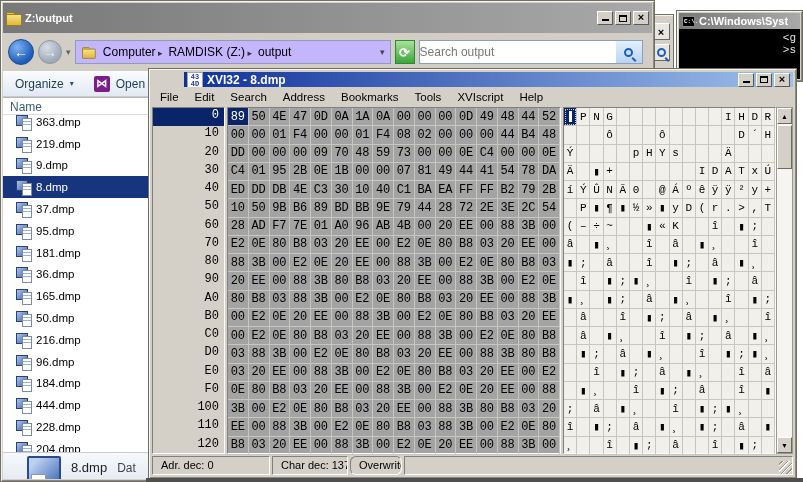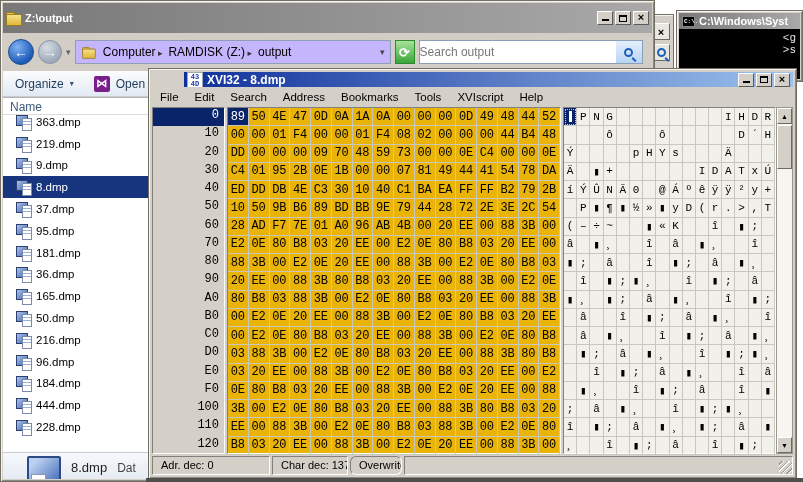--- a/index.html
+++ b/index.html
@@ -107,21 +107,21 @@
               padding-top:1px; flex:none; }
   #xvi32 .titlebar { height:20px; font-size:12px; }
   #menubar { height:20px; display:flex; align-items:center; font-size:11.5px; color:#000; flex:none; }
   .menu-item { padding:0 8px; height:20px; line-height:20px;text-align:right; }
   #hexarea { height:347px; display:flex; flex:none; }
   .sunken { border:1px solid; border-color:#808080 #fdfdfd #fdfdfd #808080; }
   #addr-col { width:73px; background:#d4d0c8; flex:none; }
   .addr-cell { height:18.25px; line-height:18.25px; text-align:right; padding-right:5px;
                font:12px "Liberation Mono", monospace; color:#000; }
   .addr-cell.sel { background:#0a246a; color:#fff; }
-  #hex-grid { flex:1; margin-left:2px; background:#eab308;
+  #hex-grid { flex:1; margin-left:2px; background:#a3a3a3;
               display:grid; grid-template-columns:repeat(16,1fr); grid-auto-rows:18.25px; }
   #char-grid { width:213px; margin-left:2px; flex:none; background:#f2f0ea;
                display:grid; grid-template-columns:repeat(16,1fr); grid-auto-rows:18.25px; }
   .hcell { border-right:1px solid #c9c6bd; border-bottom:1px solid #c9c6bd;
            display:flex; align-items:center; justify-content:center;
            font:12px "Liberation Mono","DejaVu Sans Mono", monospace; color:#000; overflow:hidden; }
   .ccell { font-size:11px; }
   .hcell.sel { background:#0a246a; color:#fff; }
   .ccell.cursor { background:#0a246a; outline:1px dotted #cfcabe; outline-offset:-2px; }
   .ccell.cursor .bar { width:3px; height:11px; background:#fff; }
@@ -238,20 +238,24 @@
           <span class="dmp-icon"></span>
           <span>184.dmp</span>
         </div>
         <div class="file-row">
           <span class="dmp-icon"></span>
           <span>444.dmp</span>
         </div>
         <div class="file-row">
           <span class="dmp-icon"></span>
           <span>228.dmp</span>
+        </div>
+        <div class="file-row">
+          <span class="dmp-icon"></span>
+          <span>204.dmp</span>
         </div>
       </div>
     <div id="details-pane">
       <span id="big-icon"></span>
       <span id="details-name">8.dmp</span>
       <span id="details-meta">Dat</span>
     </div>
   </div>
 </div>
 

